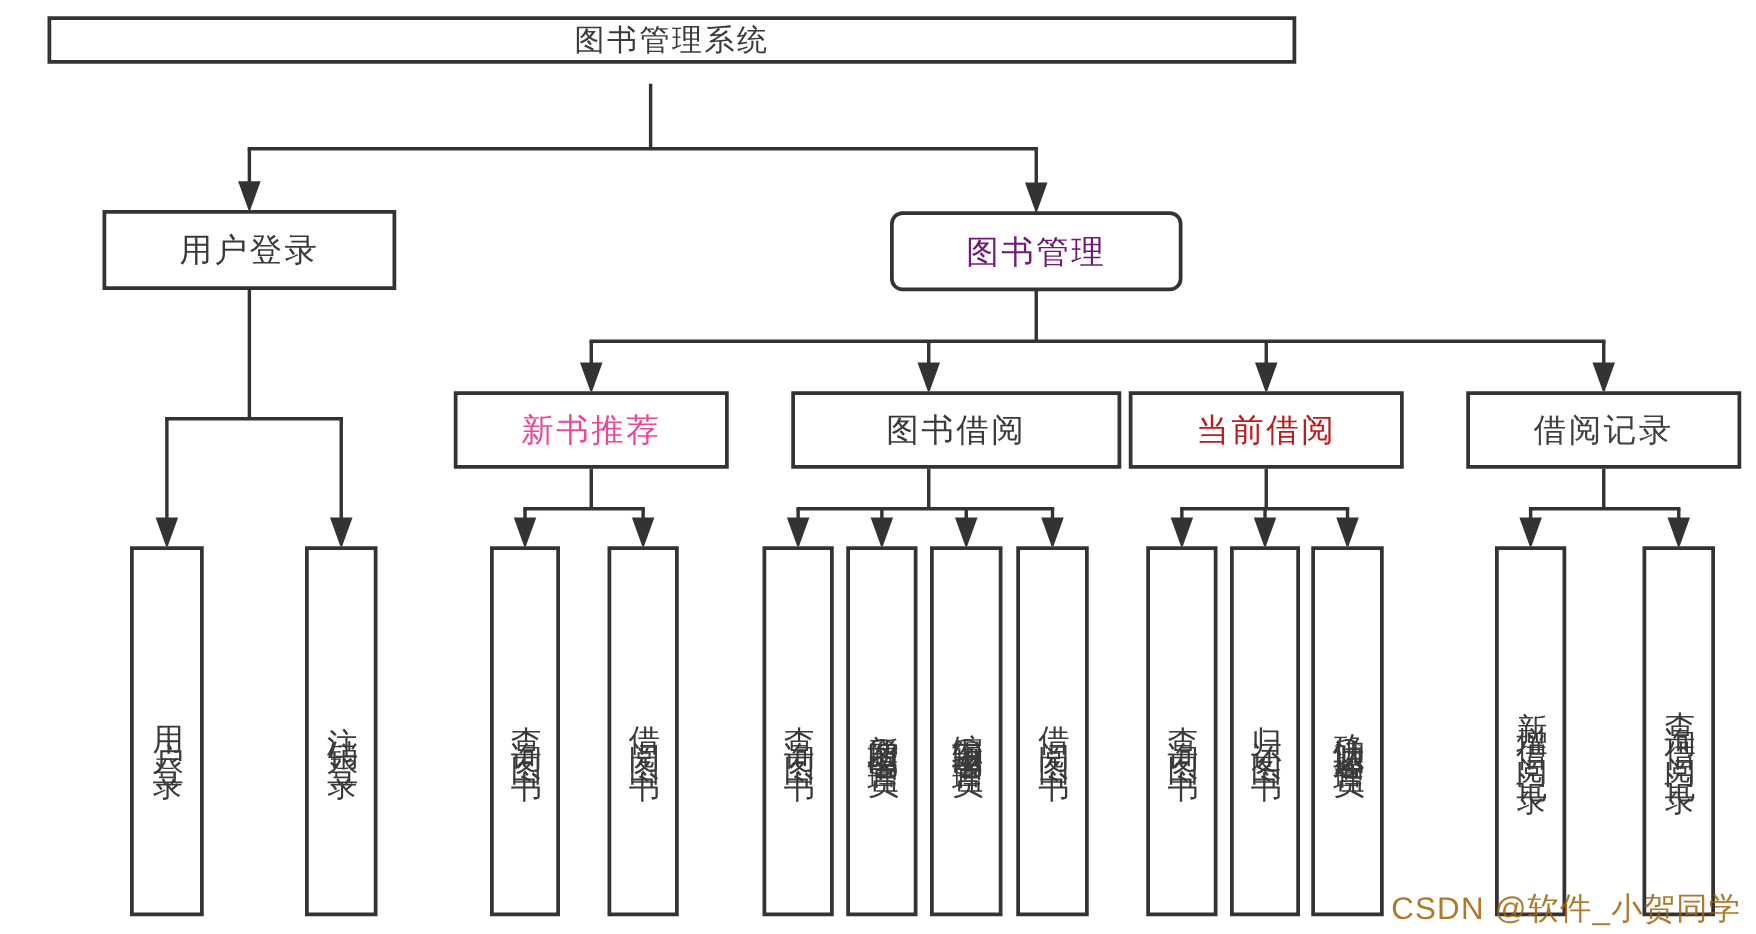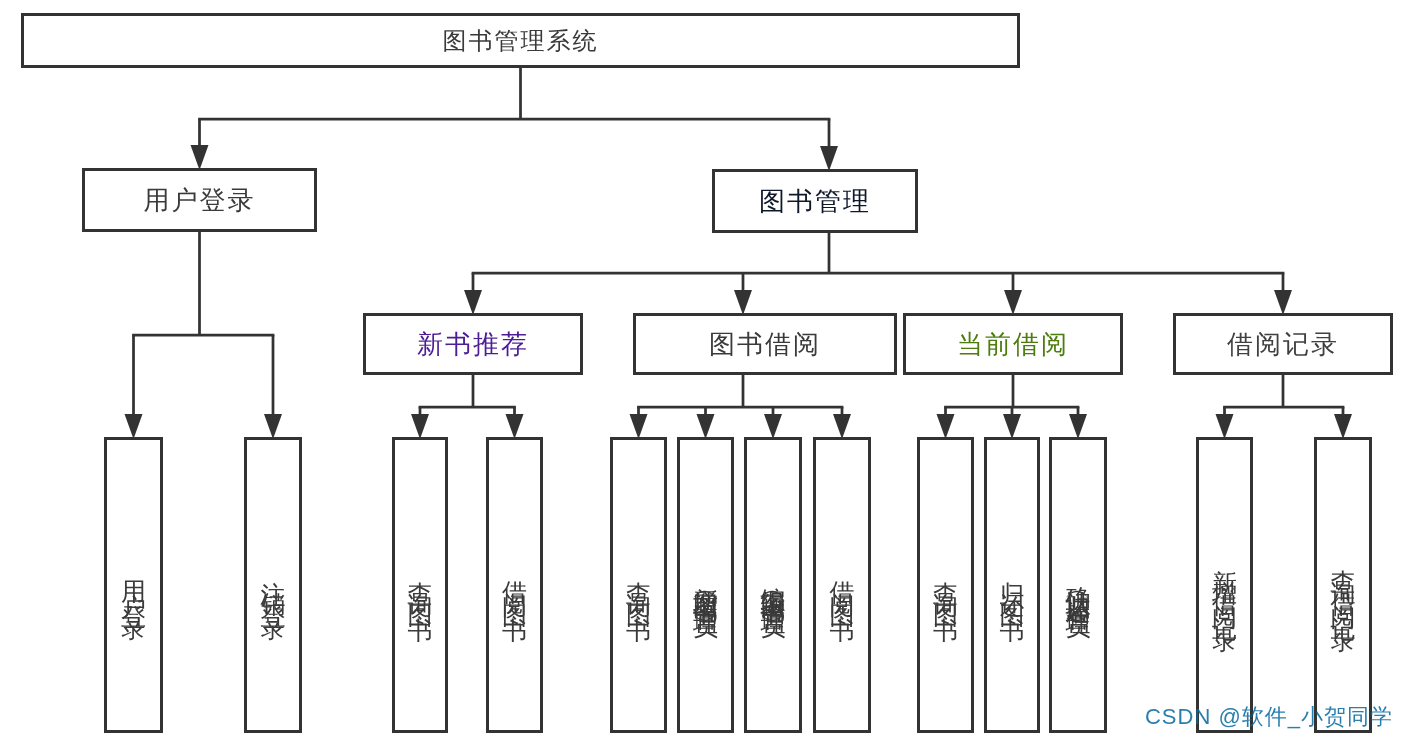--- a/index.html
+++ b/index.html
@@ -39,23 +39,23 @@
   .node.kind-leaf  { font-size: 25px; }
   .node.kind-leaf .vtext {
     writing-mode: vertical-rl;
     text-orientation: mixed;
     line-height: 1;
     white-space: nowrap;
   }
   .watermark {
     position: absolute;
     right: 12px;
-    bottom: 15px;
-    font-size: 22px;
-    color: #0369a1;
+    bottom: 4px;
+    font-size: 25px;
+    color: #a16207;
     opacity: 0.85;
     letter-spacing: 1px;
     white-space: nowrap;
     pointer-events: none;
   }
 </style>
 </head>
 <body>
 
 <div class="canvas">
@@ -107,36 +107,36 @@
       <line x1="1078" y1="407" x2="1078" y2="418" stroke="#333333" stroke-width="2.75"></line>
       <polygon points="1078,439 1069,414 1087,414" fill="#333333"></polygon>
       <line x1="1283" y1="374" x2="1283" y2="407" stroke="#333333" stroke-width="2.75"></line>
       <line x1="1223.125" y1="407" x2="1344.375" y2="407" stroke="#333333" stroke-width="2.75"></line>
       <line x1="1224.5" y1="407" x2="1224.5" y2="418" stroke="#333333" stroke-width="2.75"></line>
       <polygon points="1224.5,439 1215.5,414 1233.5,414" fill="#333333"></polygon>
       <line x1="1343" y1="407" x2="1343" y2="418" stroke="#333333" stroke-width="2.75"></line>
       <polygon points="1343,439 1334,414 1352,414" fill="#333333"></polygon>
     </svg>
   <div id="nodes">
-      <div class="node kind-root" style="left: 21px; top: 13px; width: 999px; height: 55px; border-color: rgb(51, 51, 51); color: rgb(58, 58, 58);">
+      <div class="node kind-root" style="left: 38px; top: 13px; width: 999px; height: 38px; border-color: rgb(51, 51, 51); color: rgb(58, 58, 58);">
         <span>图书管理系统</span>
       </div>
       <div class="node kind-branch" style="left: 82px; top: 168px; width: 235px; height: 64px; border-color: rgb(51, 51, 51); color: rgb(58, 58, 58);">
         <span>用户登录</span>
       </div>
-      <div class="node kind-branch" style="left: 712px; top: 169px; width: 206px; height: 64px; border-color: rgb(51, 51, 51); color: #0f172a;">
+      <div class="node kind-branch" style="left: 712px; top: 169px; width: 234px; height: 64px; border-color: rgb(51, 51, 51); color: #701a75; border-radius: 10px;">
         <span>图书管理</span>
       </div>
-      <div class="node kind-branch" style="left: 363px; top: 313px; width: 220px; height: 62px; border-color: rgb(51, 51, 51); color: #4c1d95;">
+      <div class="node kind-branch" style="left: 363px; top: 313px; width: 220px; height: 62px; border-color: rgb(51, 51, 51); color: #ec4899;">
         <span>新书推荐</span>
       </div>
       <div class="node kind-branch" style="left: 633px; top: 313px; width: 264px; height: 62px; border-color: rgb(51, 51, 51); color: rgb(58, 58, 58);">
         <span>图书借阅</span>
       </div>
-      <div class="node kind-branch" style="left: 903px; top: 313px; width: 220px; height: 62px; border-color: rgb(51, 51, 51); color: #4d7c0f;">
+      <div class="node kind-branch" style="left: 903px; top: 313px; width: 220px; height: 62px; border-color: rgb(51, 51, 51); color: #b91c1c;">
         <span>当前借阅</span>
       </div>
       <div class="node kind-branch" style="left: 1173px; top: 313px; width: 220px; height: 62px; border-color: rgb(51, 51, 51); color: #404040;">
         <span>借阅记录</span>
       </div>
       <div class="node kind-leaf" style="left: 104px; top: 437px; width: 59px; height: 296px; border-color: rgb(51, 51, 51); color: rgb(58, 58, 58);">
         <span class="vtext" style="letter-spacing: 12px;">用户登录</span>
       </div>
       <div class="node kind-leaf" style="left: 244px; top: 437px; width: 58px; height: 296px; border-color: rgb(51, 51, 51); color: rgb(58, 58, 58);">
         <span class="vtext" style="letter-spacing: 12px;">注销登录</span>

